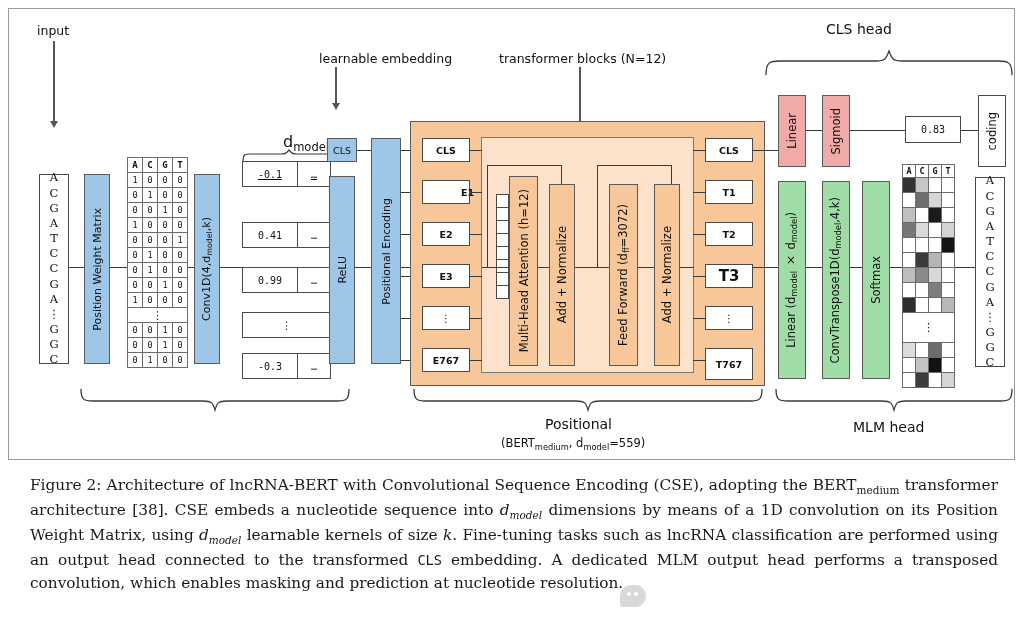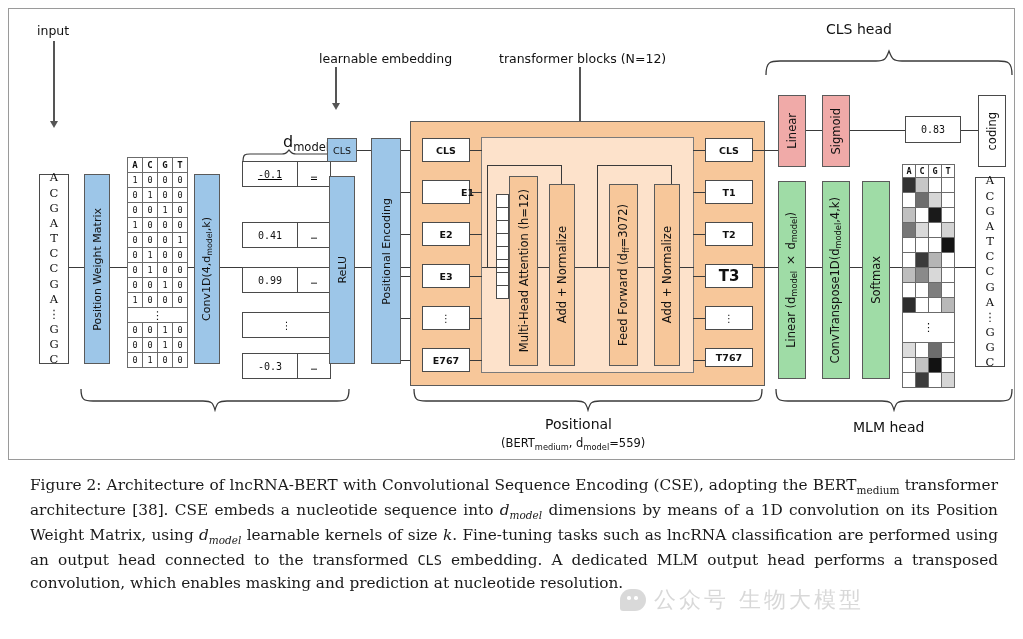--- a/index.html
+++ b/index.html
@@ -380,21 +380,21 @@
   <div class="abs box" style="left:413px; top:213px; width:48px; height:24px; font-size:9.5px; font-weight:600;">E2</div>
   <div class="abs box" style="left:413px; top:255px; width:48px; height:24px; font-size:9.5px; font-weight:600;">E3</div>
   <div class="abs box" style="left:413px; top:297px; width:48px; height:24px; font-size:10px;">⋮</div>
   <div class="abs box" style="left:413px; top:339px; width:48px; height:24px; font-size:9.5px; font-weight:600;">E767</div>
 
   <div class="abs box" style="left:696px; top:129px; width:48px; height:24px; font-size:9.5px; font-weight:600;">CLS</div>
   <div class="abs box" style="left:696px; top:171px; width:48px; height:24px; font-size:9.5px; font-weight:600;">T1</div>
   <div class="abs box" style="left:696px; top:213px; width:48px; height:24px; font-size:9.5px; font-weight:600;">T2</div>
   <div class="abs box" style="left:696px; top:255px; width:48px; height:24px; font-size:15px; font-weight:600;">T3</div>
   <div class="abs box" style="left:696px; top:297px; width:48px; height:24px; font-size:10px;">⋮</div>
-  <div class="abs box" style="left:696px; top:339px; width:48px; height:19px; font-size:9.5px; font-weight:600;">T767</div>
+  <div class="abs box" style="left:696px; top:339px; width:48px; height:32px; font-size:9.5px; font-weight:600;">T767</div>
 
   <div class="abs hline" style="left:461px; top:141px; width:12px;"></div>
   <div class="abs hline" style="left:461px; top:183px; width:12px;"></div>
   <div class="abs hline" style="left:461px; top:225px; width:12px;"></div>
   <div class="abs hline" style="left:461px; top:267px; width:12px;"></div>
   <div class="abs hline" style="left:461px; top:309px; width:12px;"></div>
   <div class="abs hline" style="left:461px; top:351px; width:12px;"></div>
 
   <div class="abs hline" style="left:684px; top:141px; width:12px;"></div>
   <div class="abs hline" style="left:684px; top:183px; width:12px;"></div>
@@ -608,14 +608,13 @@
   <div class="abs lbl lbl-big" style="left:844px; top:410px;">MLM head</div>
 
 </div>
 
 <div id="caption">
   <span>Figure 2: Architecture of lncRNA-BERT with Convolutional Sequence Encoding (CSE), adopting the BERT</span><sub>medium</sub><span> transformer architecture [38]. CSE embeds a nucleotide sequence into </span><i><span>d</span><sub>model</sub></i><span> dimensions by means of a 1D convolution on its Position Weight Matrix, using </span><i><span>d</span><sub>model</sub></i><span> learnable kernels of size </span><i>k</i><span>. Fine-tuning tasks such as lncRNA classification are performed using an output head connected to the transformed </span><span class="tt">CLS</span><span> embedding. A dedicated MLM output head performs a transposed convolution, which enables masking and prediction at nucleotide resolution.</span>
 </div>
 
 <div id="watermark">
   <span class="wm-logo"></span>
-  <span class="wm-text">公众号  生物大模型</span>
 </div>
 
 </body></html>

